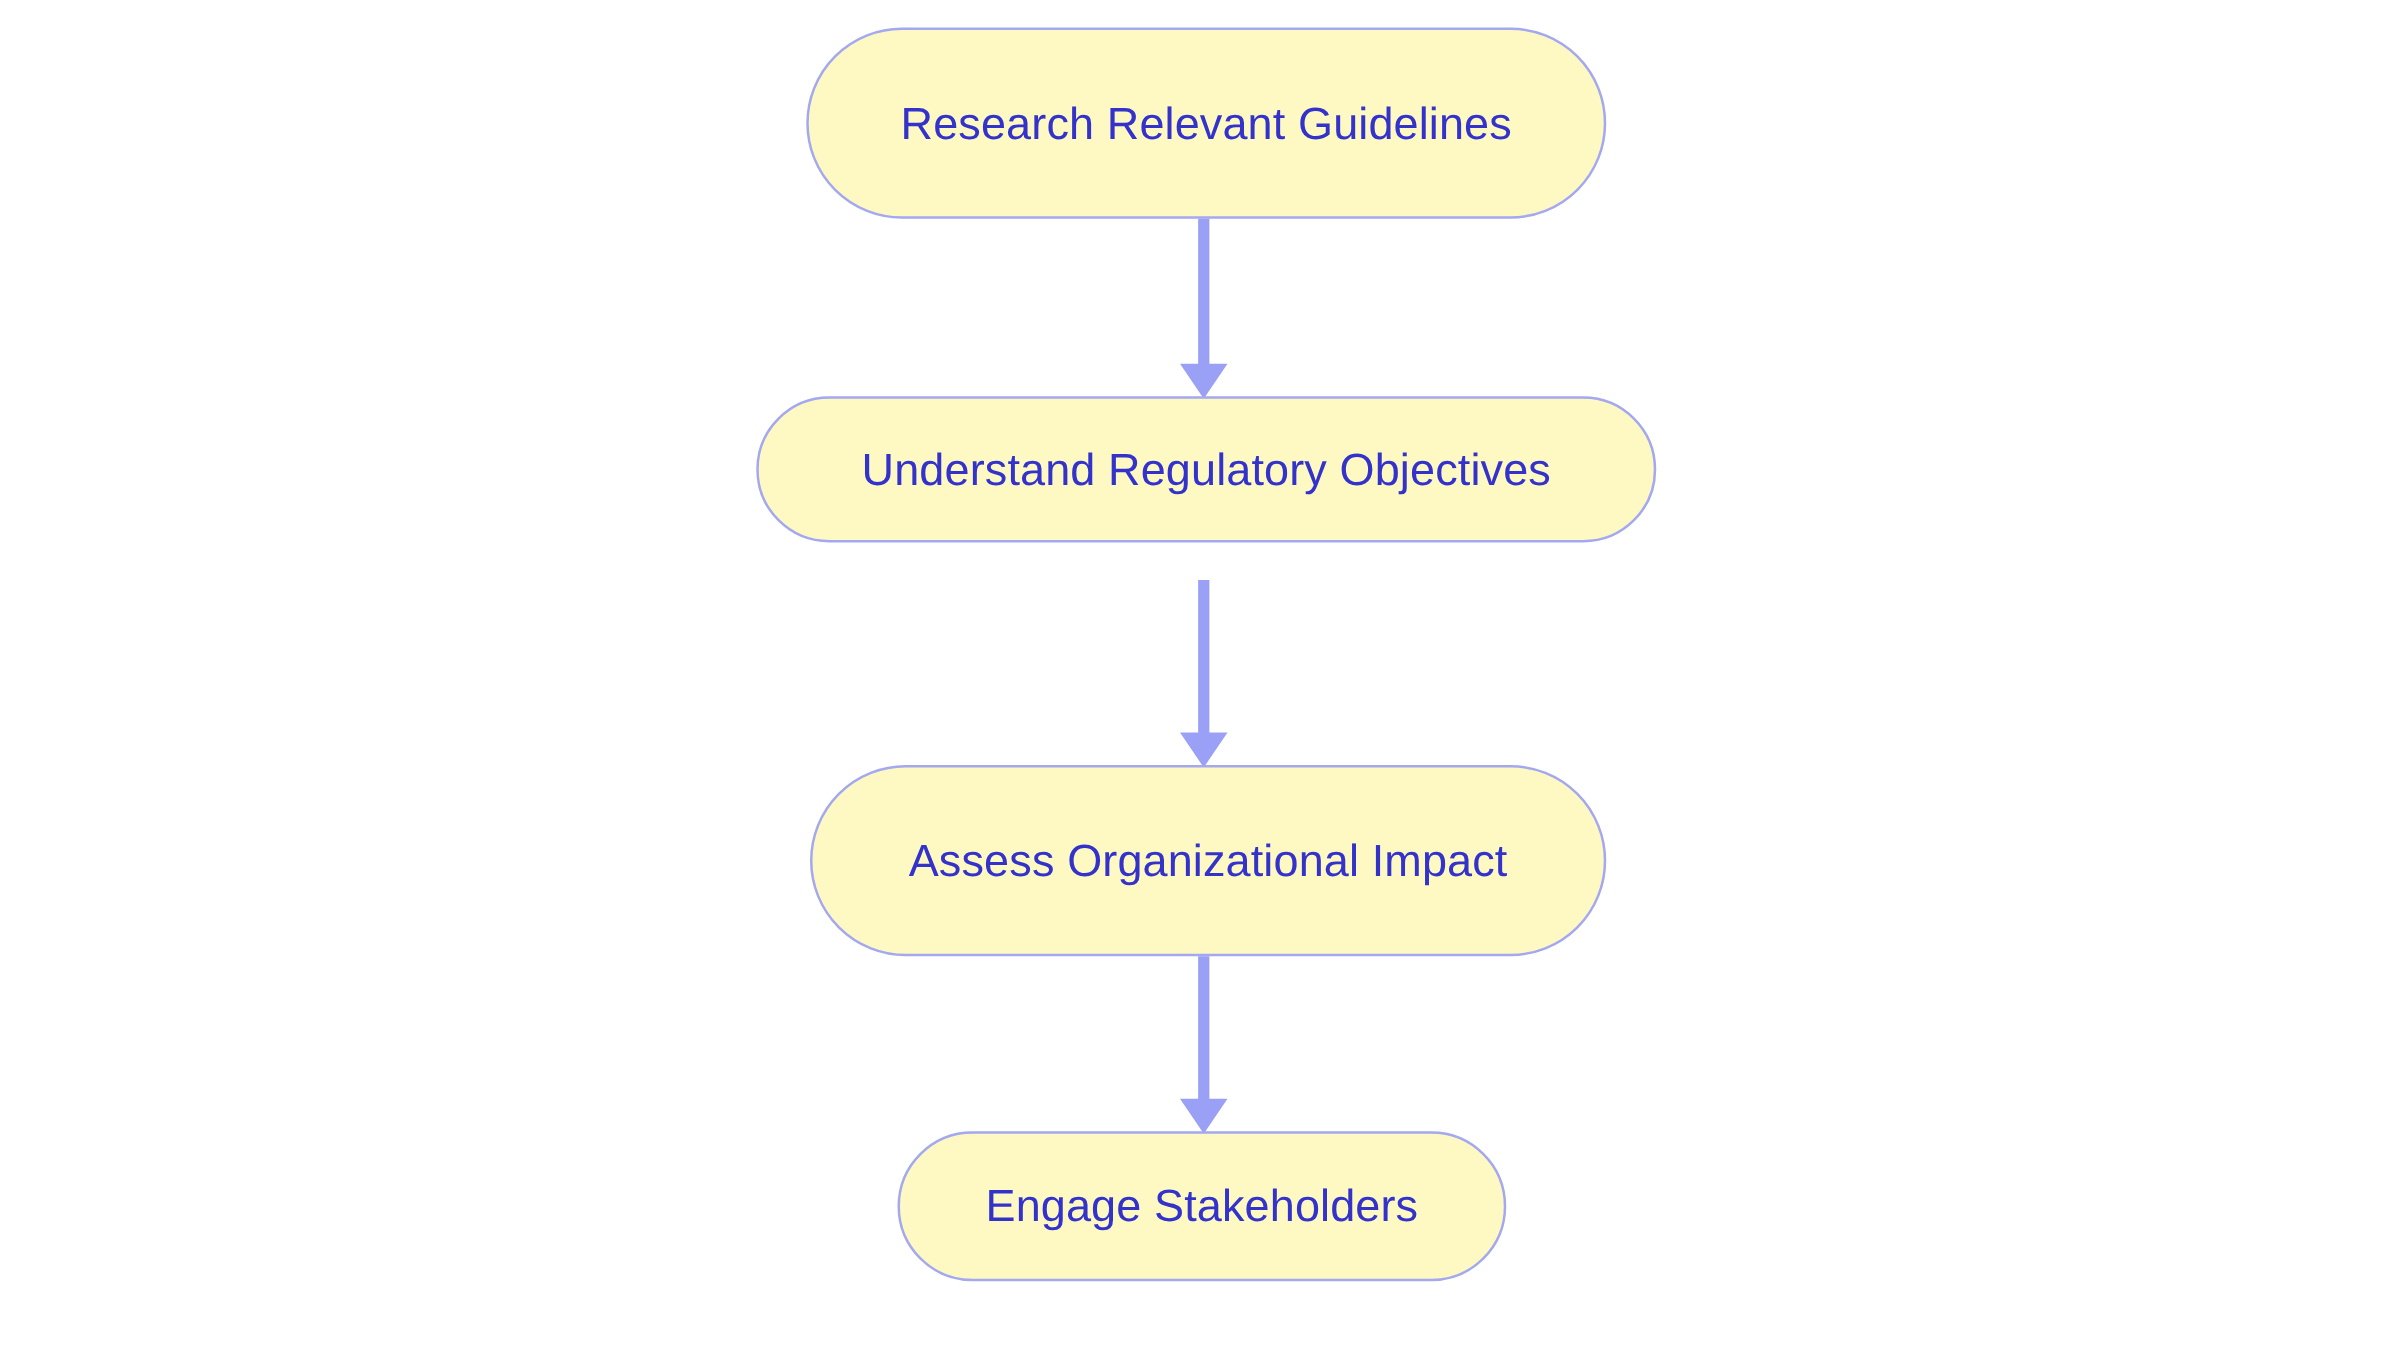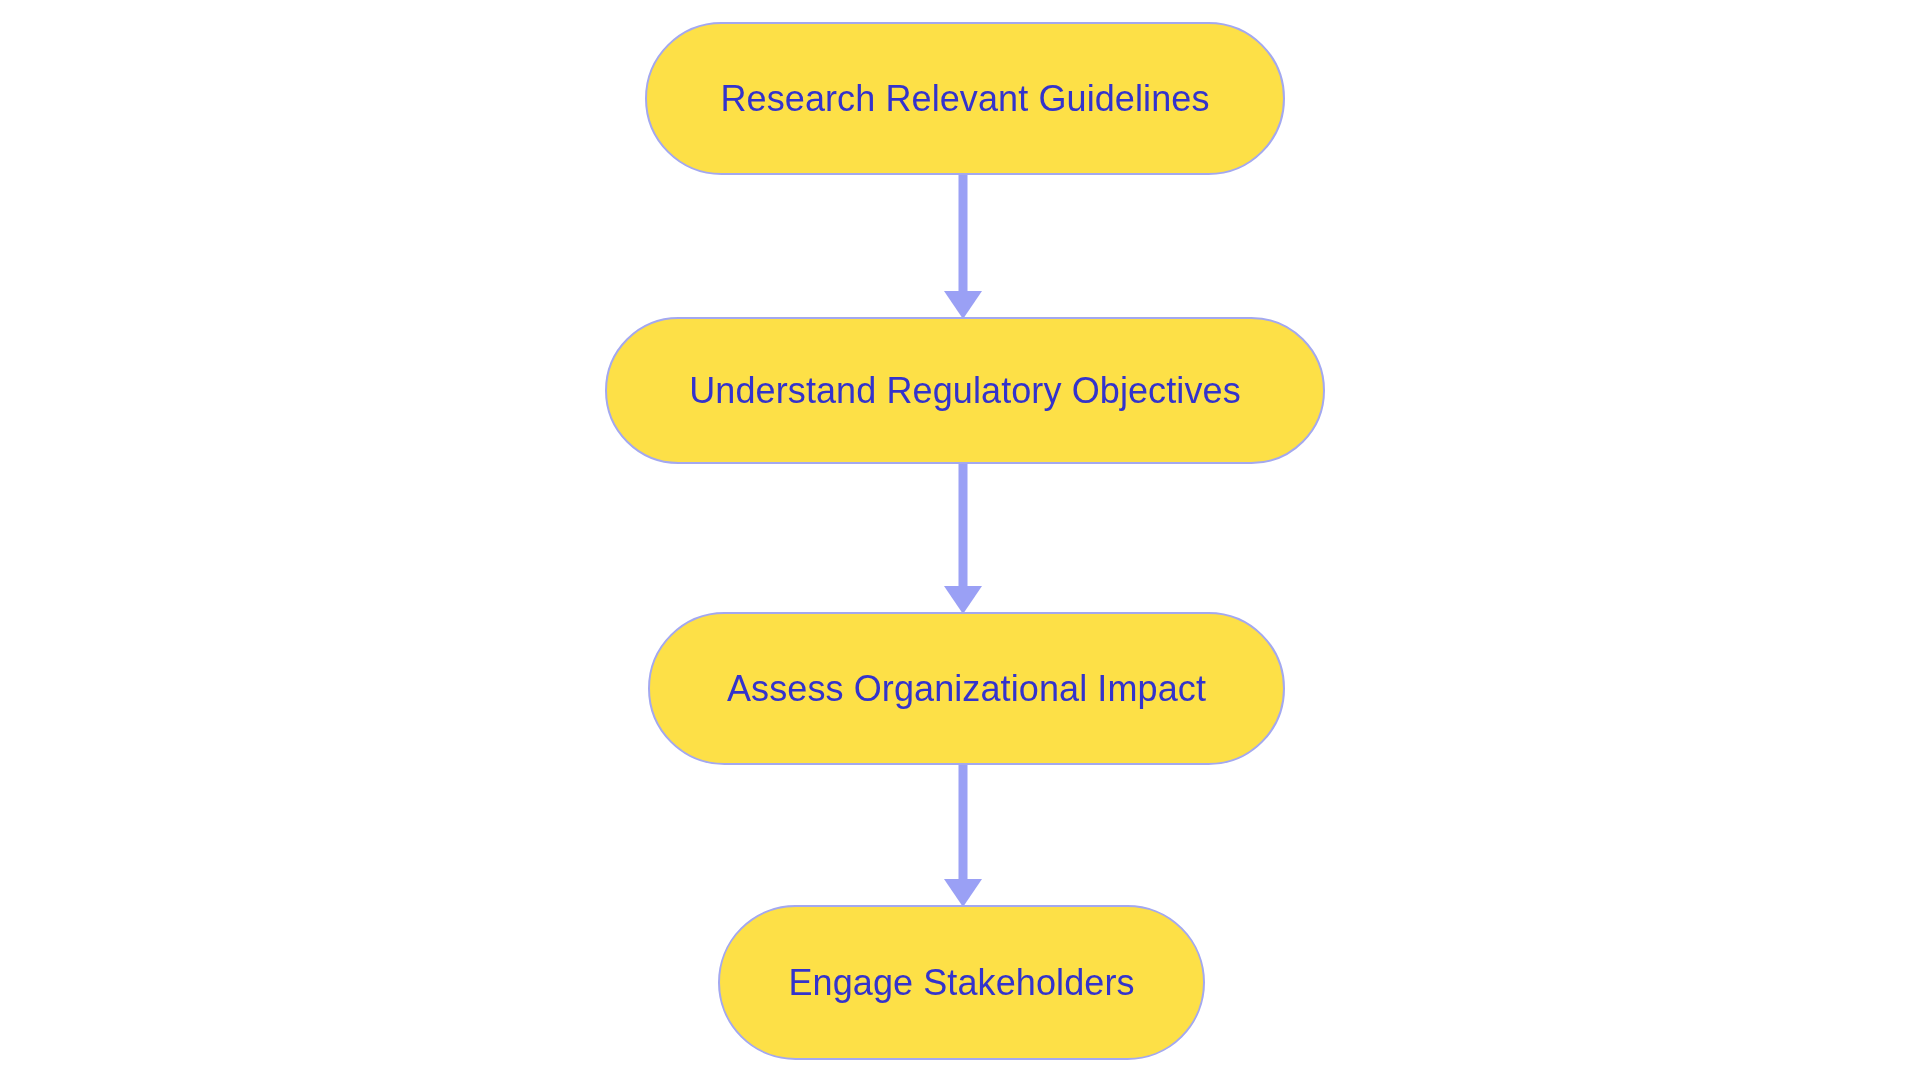--- a/index.html
+++ b/index.html
@@ -21,41 +21,41 @@
     height: 1083px;
     background: #ffffff;
   }
 
   .flow-node {
     position: absolute;
     box-sizing: border-box;
     display: flex;
     align-items: center;
     justify-content: center;
-    background: #fde047;
+    background: #fef9c3;
     border: 2px solid #a3a8f0;
     border-radius: 999px;
     padding: 0 28px;
   }
 
   .flow-node-label {
     color: #3333cc;
     font-size: 36px;
     font-weight: 400;
     line-height: 1.15;
     letter-spacing: 0.1px;
     white-space: nowrap;
     font-family: "Liberation Sans", "DejaVu Sans", sans-serif;
   }
 
   
   #node-research    { left: 645px; top: 22px;  width: 640px; height: 153px; }
-  #node-understand  { left: 605px; top: 317px; width: 720px; height: 147px; }
+  #node-understand  { left: 605px; top: 317px; width: 720px; height: 117px; }
   #node-assess      { left: 648px; top: 612px; width: 637px; height: 153px; align-items: center; }
-  #node-engage      { left: 718px; top: 905px; width: 487px; height: 155px; justify-content: center; }
+  #node-engage      { left: 718px; top: 905px; width: 487px; height: 120px; justify-content: center; }
 
   .flow-arrow {
     position: absolute;
     overflow: visible;
   }
 
   #arrow-1 { left: 933px; top: 175px; width: 60px; height: 144px; }
   #arrow-2 { left: 933px; top: 464px; width: 60px; height: 150px; }
   #arrow-3 { left: 933px; top: 765px; width: 60px; height: 142px; }
 </style>

